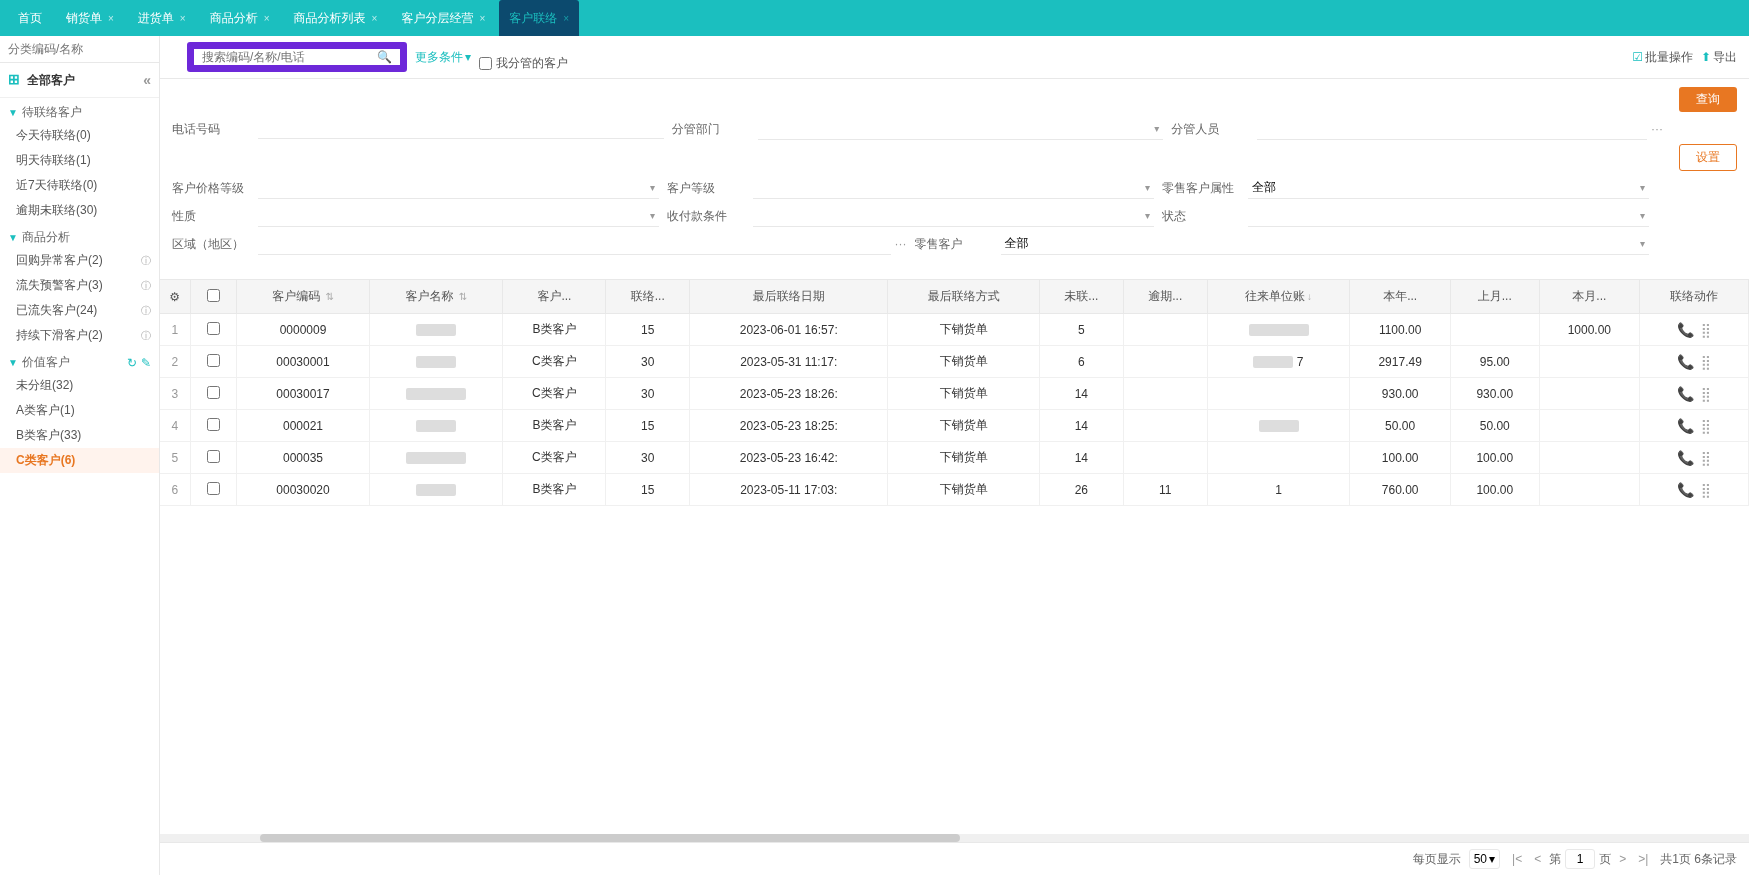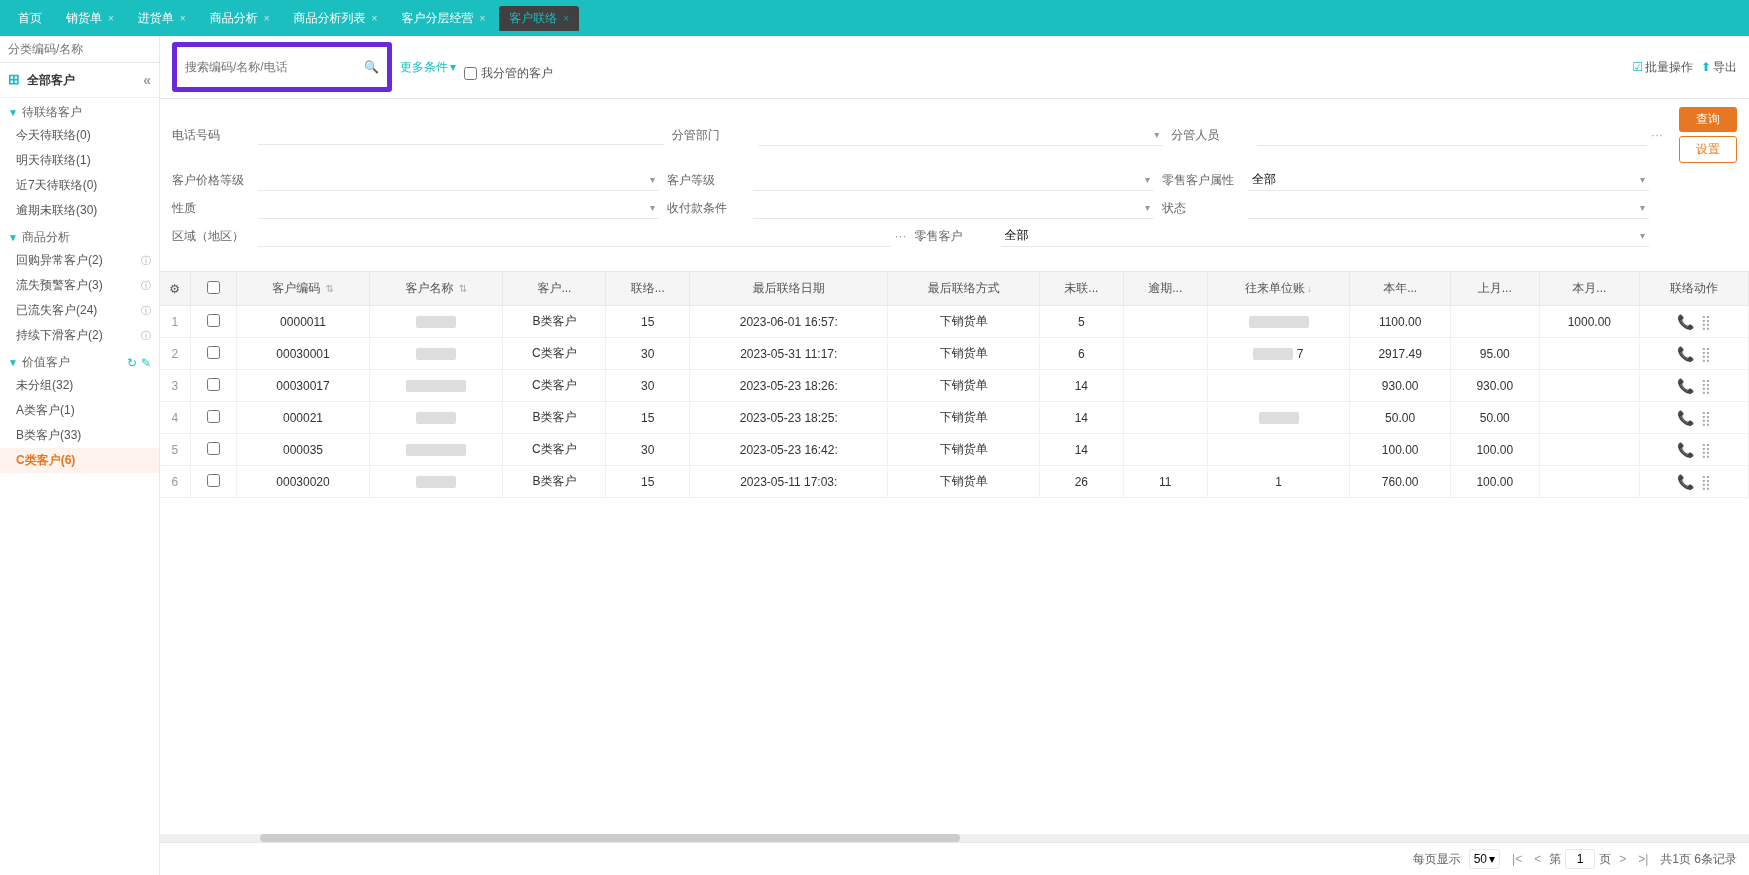--- a/index.html
+++ b/index.html
@@ -3,37 +3,36 @@
   <meta charset="utf-8">
   <style>
     * { box-sizing: border-box; margin: 0; padding: 0; font-family: "Microsoft YaHei", Arial, sans-serif; font-size: 12px; }
     body { background: #f5f5f5; overflow: hidden; width: 1749px; height: 875px; }
 
     
     .top-nav {
       background: #1bbfbf;
       height: 36px;
       display: flex;
-      align-items: center;
       padding: 0 8px;
       gap: 4px;
     }
     .nav-item {
       color: #fff;
       padding: 4px 10px;
       cursor: pointer;
       border-radius: 3px 3px 0 0;
       white-space: nowrap;
       font-size: 13px;
       display: flex;
       align-items: center;
       gap: 4px;
     }
     .nav-item.active {
-      background: #404040;
+      background: #0c4a6e;
       color: #1bbfbf;
     }
     .nav-item .close-x {
       font-size: 10px;
       color: inherit;
       opacity: 0.7;
       margin-left: 2px;
     }
     .nav-item.home { background: transparent; }
 
@@ -114,25 +113,26 @@
       background: #fff;
       padding: 6px 12px;
       display: flex;
       align-items: center;
       gap: 8px;
       border-bottom: 1px solid #e8e8e8;
     }
     .search-box {
       display: flex;
       align-items: center;
-      border: 5px solid #6d28d9;
+      border: 7px solid #6d28d9;
       border-radius: 3px;
-      padding: 13px 8px;
+      padding: 1px 8px;
       width: 220px;
       gap: 4px;
+      margin-left: 15px;
     }
     .search-box input {
       border: none;
       outline: none;
       font-size: 12px;
       color: #999;
       width: 100%;
     }
     .search-box .search-icon { color: #1bbfbf; cursor: pointer; }
     .more-conditions {
@@ -228,20 +228,21 @@
       font-size: 12px;
     }
     .btn-set {
       background: #fff;
       color: #e87722;
       border: 1px solid #e87722;
       padding: 4px 16px;
       border-radius: 3px;
       cursor: pointer;
       font-size: 12px;
+      margin-top: 28px;
     }
 
     
     .table-container {
       flex: 1;
       overflow: auto;
       background: #fff;
       margin: 0;
     }
     table {
@@ -598,21 +599,21 @@
             <th>上月...</th>
             <th>本月...</th>
             <th>联络动作</th>
           </tr>
         </thead>
         <tbody>
 
           <tr>
             <td class="row-num">1</td>
             <td><input type="checkbox" style=""></td>
-            <td>0000011</td>
+            <td>0000009</td>
             <td><span class="blurred blurred-sm"></span></td>
             <td>B类客户</td>
             <td>15</td>
             <td>2023-06-01 16:57:</td>
             <td><a class="link">下销货单</a></td>
             <td>5</td>
             <td></td>
             <td><span class="blurred"></span></td>
             <td>1100.00</td>
             <td></td>

